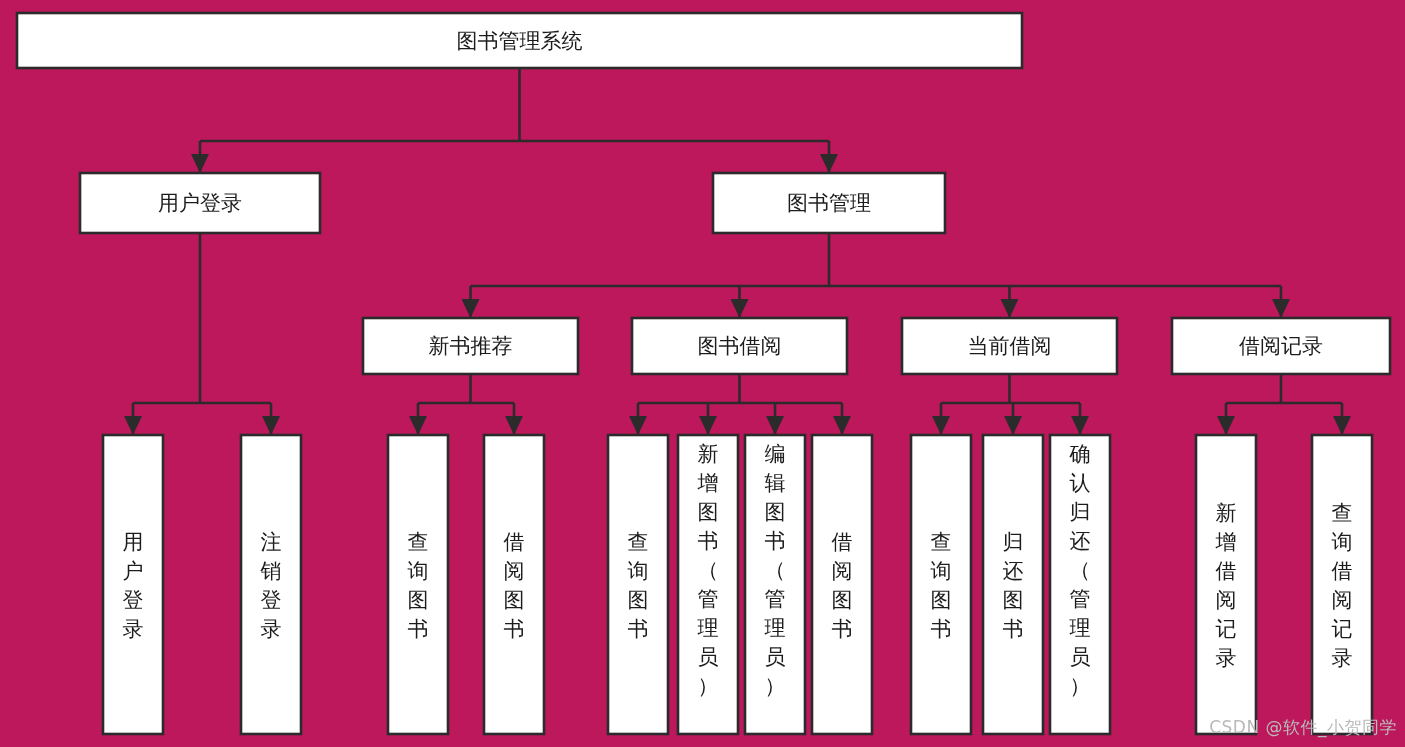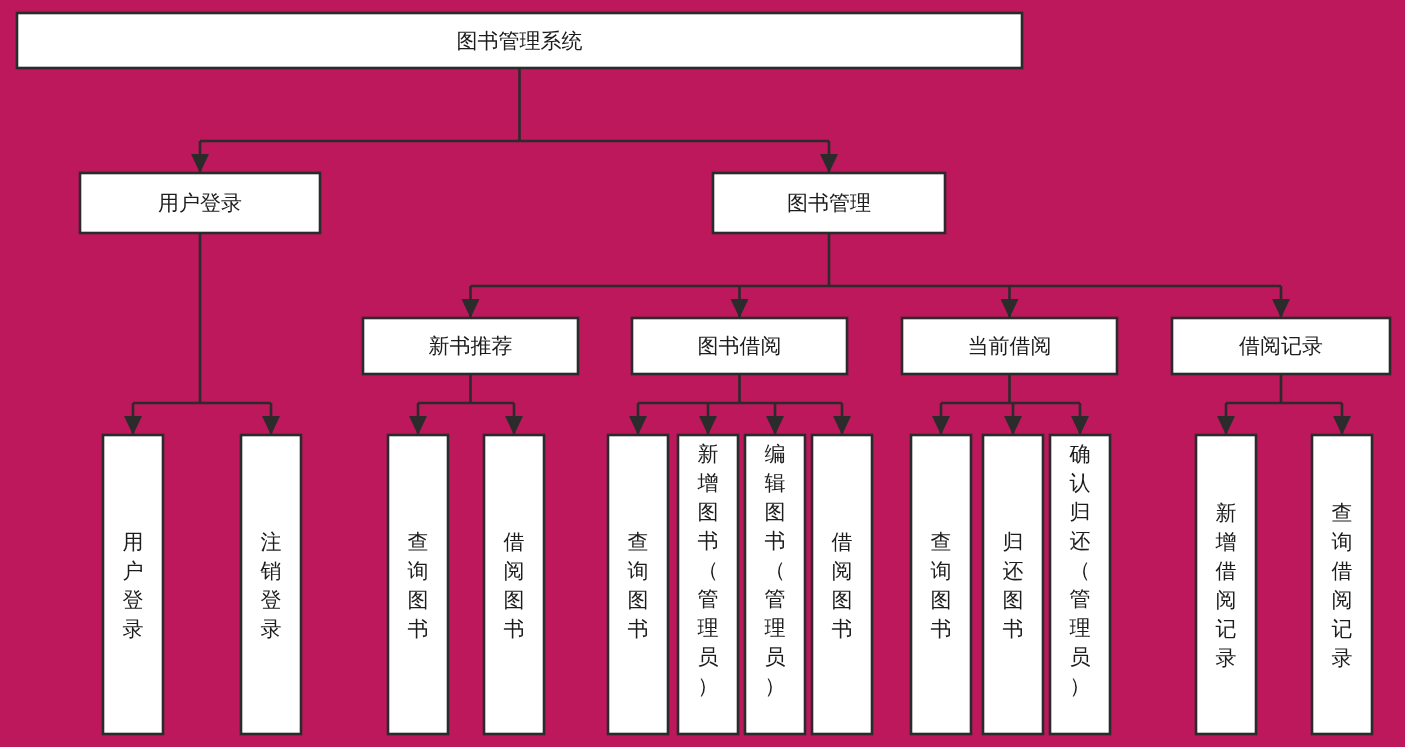--- a/index.html
+++ b/index.html
@@ -218,14 +218,15 @@
           <rect x="1196" y="435" width="60" height="299" class="node-rect"></rect>
           <text x="1226" y="520.12" class="node-label-vert"><tspan x="1226" dy="0">新</tspan><tspan x="1226" dy="29">增</tspan><tspan x="1226" dy="29">借</tspan><tspan x="1226" dy="29">阅</tspan><tspan x="1226" dy="29">记</tspan><tspan x="1226" dy="29">录</tspan></text>
         </g>
         <g>
           <rect x="1312" y="435" width="60" height="299" class="node-rect"></rect>
           <text x="1342" y="520.12" class="node-label-vert"><tspan x="1342" dy="0">查</tspan><tspan x="1342" dy="29">询</tspan><tspan x="1342" dy="29">借</tspan><tspan x="1342" dy="29">阅</tspan><tspan x="1342" dy="29">记</tspan><tspan x="1342" dy="29">录</tspan></text>
         </g>
       </g>
   </svg>
 
+  <div class="watermark">CSDN @软件_小贺同学</div>
 
 </div>
 
 </body></html>

